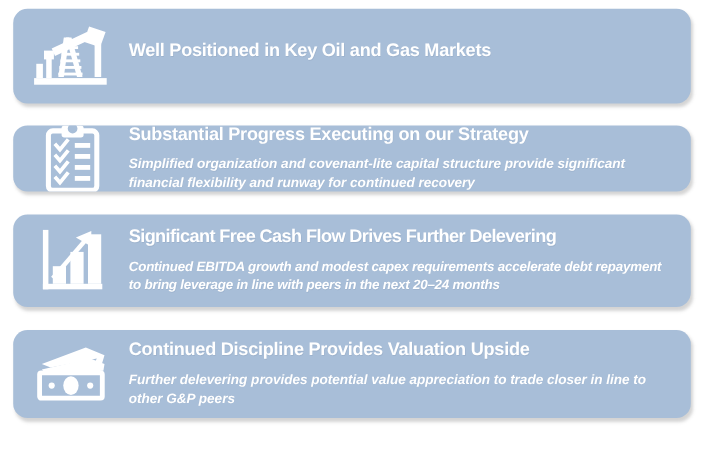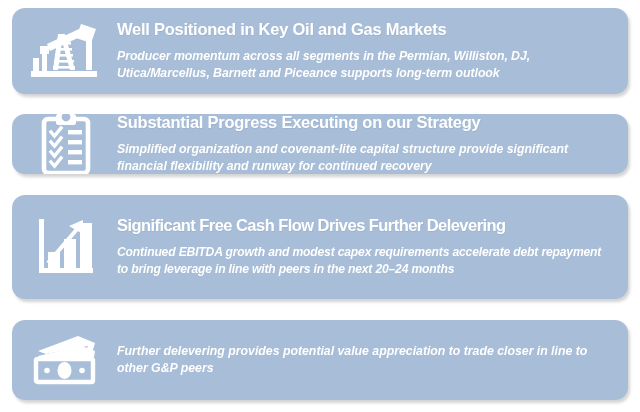--- a/index.html
+++ b/index.html
@@ -30,21 +30,21 @@
     background: #a8bed8;
     border-radius: 13px;
     display: flex;
     flex-direction: row;
     align-items: center;
     box-shadow: 2px 3px 3px rgba(120, 120, 120, 0.32);
     overflow: hidden;
   }
   .panel-1 { height: 86px; margin-bottom: 20px; }
   .panel-2 { height: 60px; margin-bottom: 21px; }
-  .panel-3 { height: 104px; margin-bottom: 21px; }
+  .panel-3 { height: 84px; margin-bottom: 21px; }
   .panel-4 { height: 80px; margin-bottom: 0; }
 
   .icon-cell {
     flex: 0 0 105px;
     height: 100%;
     display: flex;
     align-items: center;
     justify-content: center;
     padding-left: 2px;
     box-sizing: border-box;
@@ -111,21 +111,20 @@
           <rect x="11" y="26" width="9" height="8"></rect>
           <rect x="13" y="32" width="5" height="19"></rect>
           <rect x="4" y="38" width="6" height="13"></rect>
 
           <rect x="2" y="51" width="66" height="6"></rect>
         </g>
       </svg>
     </div>
     <div class="text-cell">
       <div class="p-title">Well Positioned in Key Oil and Gas Markets</div>
-      <div class="p-body">Producer momentum across all segments in the Permian, Williston, DJ, Utica/Marcellus, Barnett and Piceance supports long-term outlook</div>
     </div>
   </div>
 
   <div class="panel panel-2">
     <div class="icon-cell">
       <svg width="58" height="66" viewBox="0 0 58 66" aria-hidden="true">
         <g fill="none" stroke="#ffffff" stroke-width="4.6">
           <rect x="7" y="8" width="44" height="54" rx="4"></rect>
         </g>
         <g fill="#ffffff">
@@ -187,17 +186,18 @@
           <rect x="4" y="25" width="57" height="23" rx="1.5"></rect>
         </g>
         <g fill="#ffffff">
           <ellipse cx="32.5" cy="36.5" rx="7" ry="8.5"></ellipse>
           <circle cx="15" cy="36.5" r="2.8"></circle>
           <circle cx="50" cy="36.5" r="2.8"></circle>
         </g>
       </svg>
     </div>
     <div class="text-cell">
+      <div class="p-title">Continued Discipline Provides Valuation Upside</div>
       <div class="p-body">Further delevering provides potential value appreciation to trade closer in line to other G&amp;P peers</div>
     </div>
   </div>
 
 </div>
 
 </body></html>

